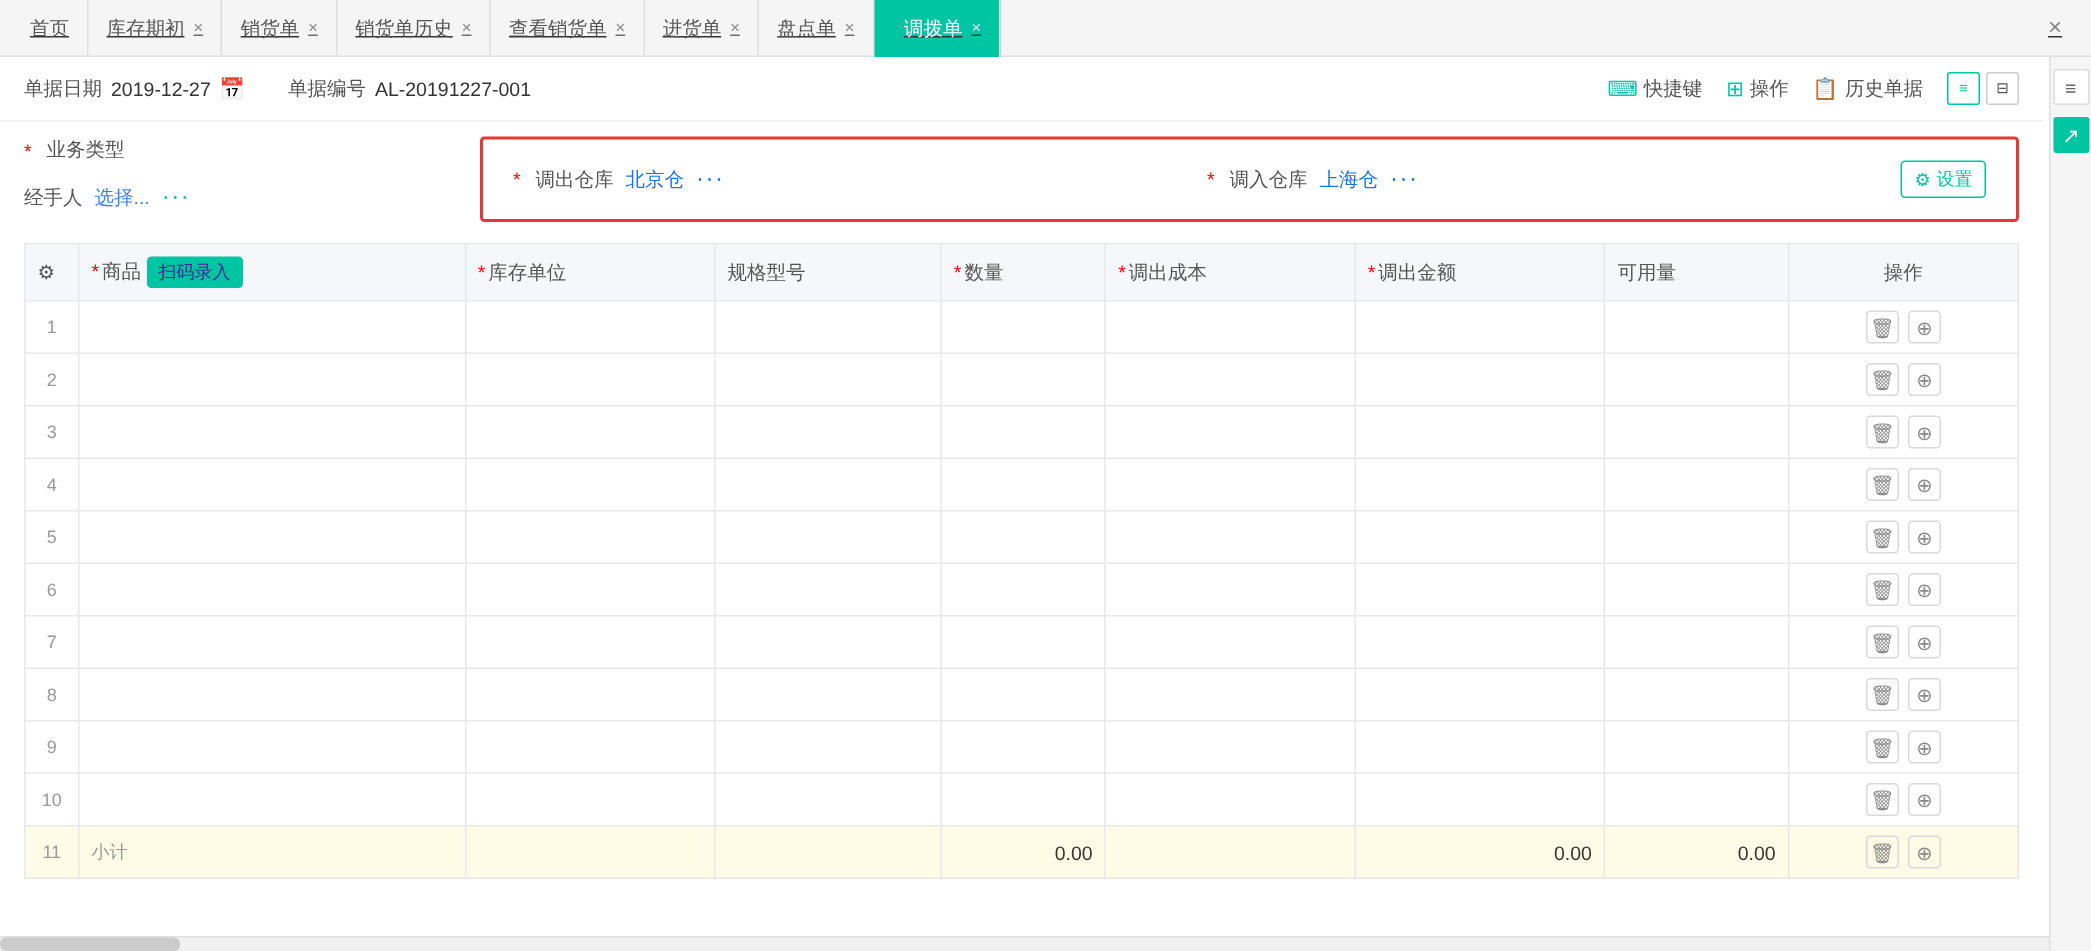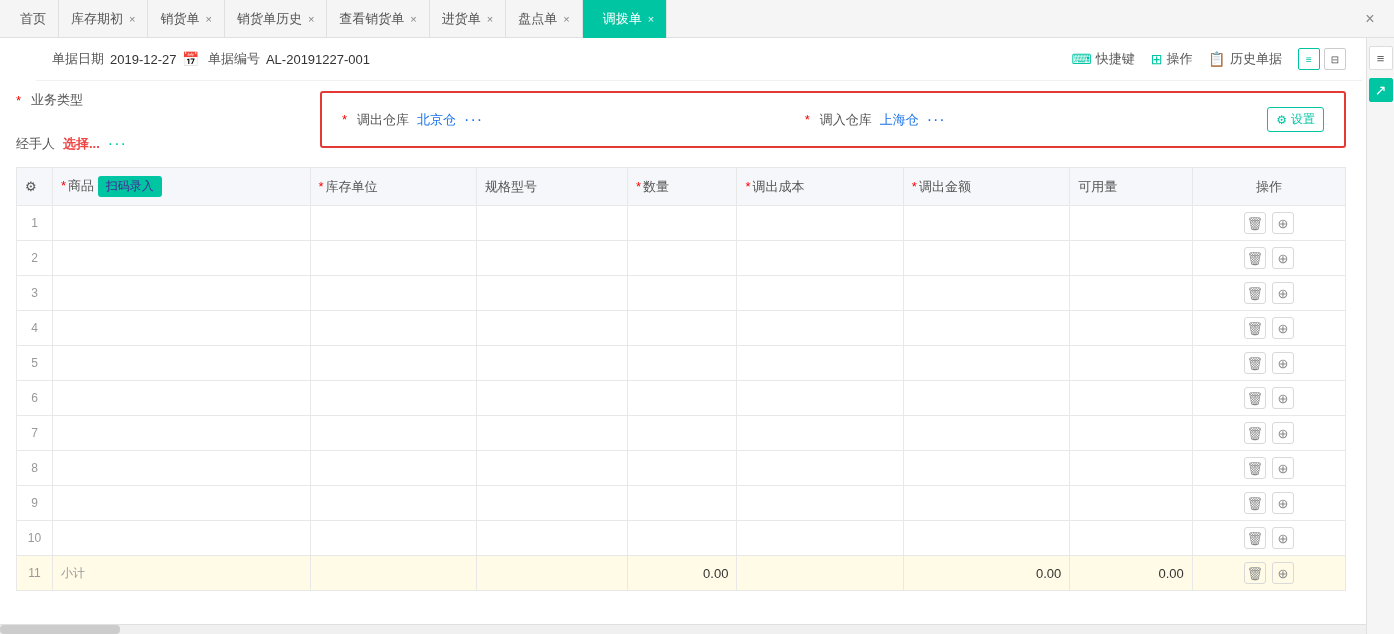--- a/index.html
+++ b/index.html
@@ -6,20 +6,21 @@
     body { font-family: 'Microsoft YaHei', Arial, sans-serif; font-size: 13px; background: #fff; color: #333; overflow: hidden; }
 
     
     .tab-bar {
       display: flex;
       align-items: center;
       background: #f5f5f5;
       border-bottom: 1px solid #e0e0e0;
       height: 38px;
       padding: 0 8px;
+      text-decoration: underline;
     }
     .tab-item {
       display: flex;
       align-items: center;
       padding: 0 12px;
       height: 38px;
       cursor: pointer;
       font-size: 13px;
       color: #555;
       border-right: 1px solid #e0e0e0;
@@ -51,22 +52,21 @@
       color: #888;
     }
 
     
     .form-header {
       display: flex;
       align-items: center;
       padding: 10px 16px;
       background: #fff;
       border-bottom: 1px solid #f0f0f0;
-      gap: 8px;
-      margin-left: 36px;
+      gap: 28px;
     }
     .form-header-item {
       display: flex;
       align-items: center;
       gap: 6px;
       font-size: 13px;
       color: #333;
     }
     .calendar-icon {
       color: #00c5a3;
@@ -158,23 +158,23 @@
       cursor: pointer;
       font-size: 12px;
       white-space: nowrap;
     }
 
     
     .handler-row {
       display: flex;
       align-items: center;
       gap: 8px;
-      margin-top: 16px;
-    }
-    .handler-placeholder { color: #ef4444; font-size: 13px; font-weight: bold; }
+      margin-top: 4px;
+    }
+    .handler-placeholder { color: #3b82f6; font-size: 13px; }
 
     
     .data-table {
       width: 100%;
       border-collapse: collapse;
       margin-top: 8px;
       font-size: 13px;
     }
     .data-table thead tr {
       background: #f5f7fa;

